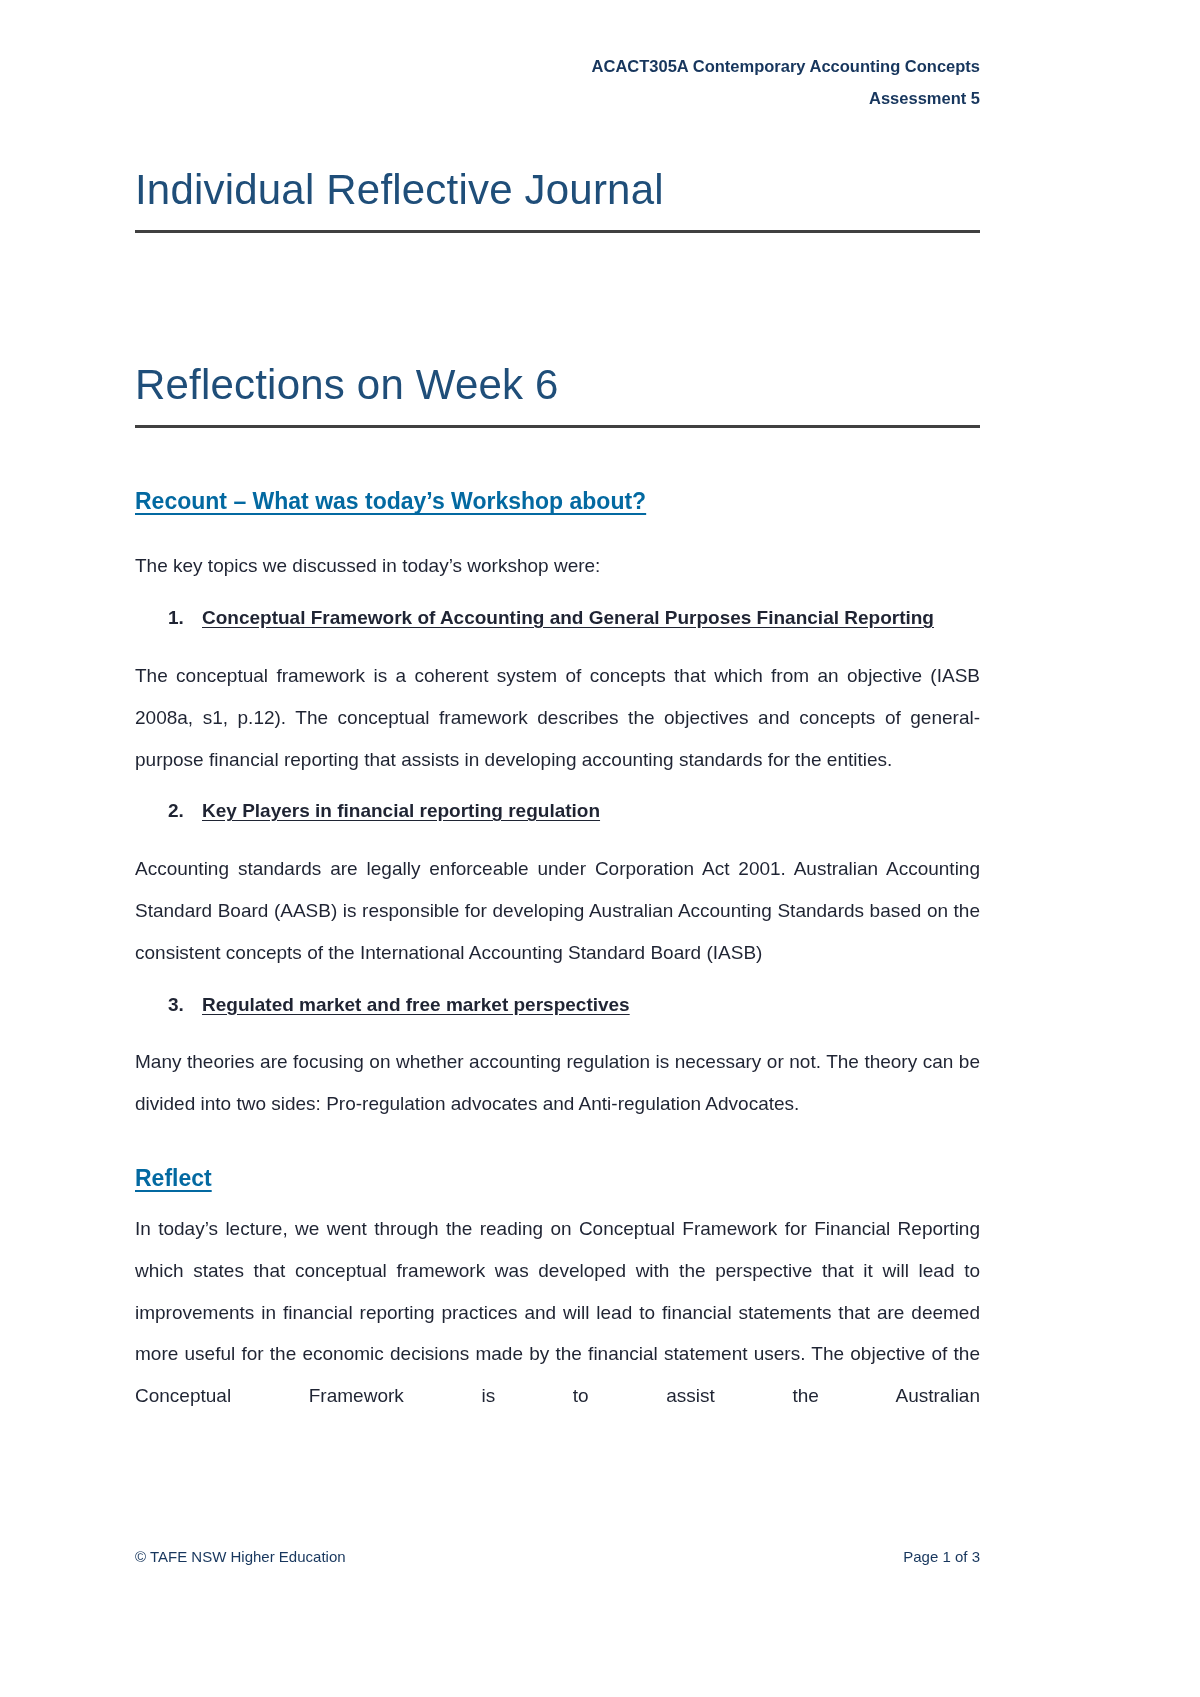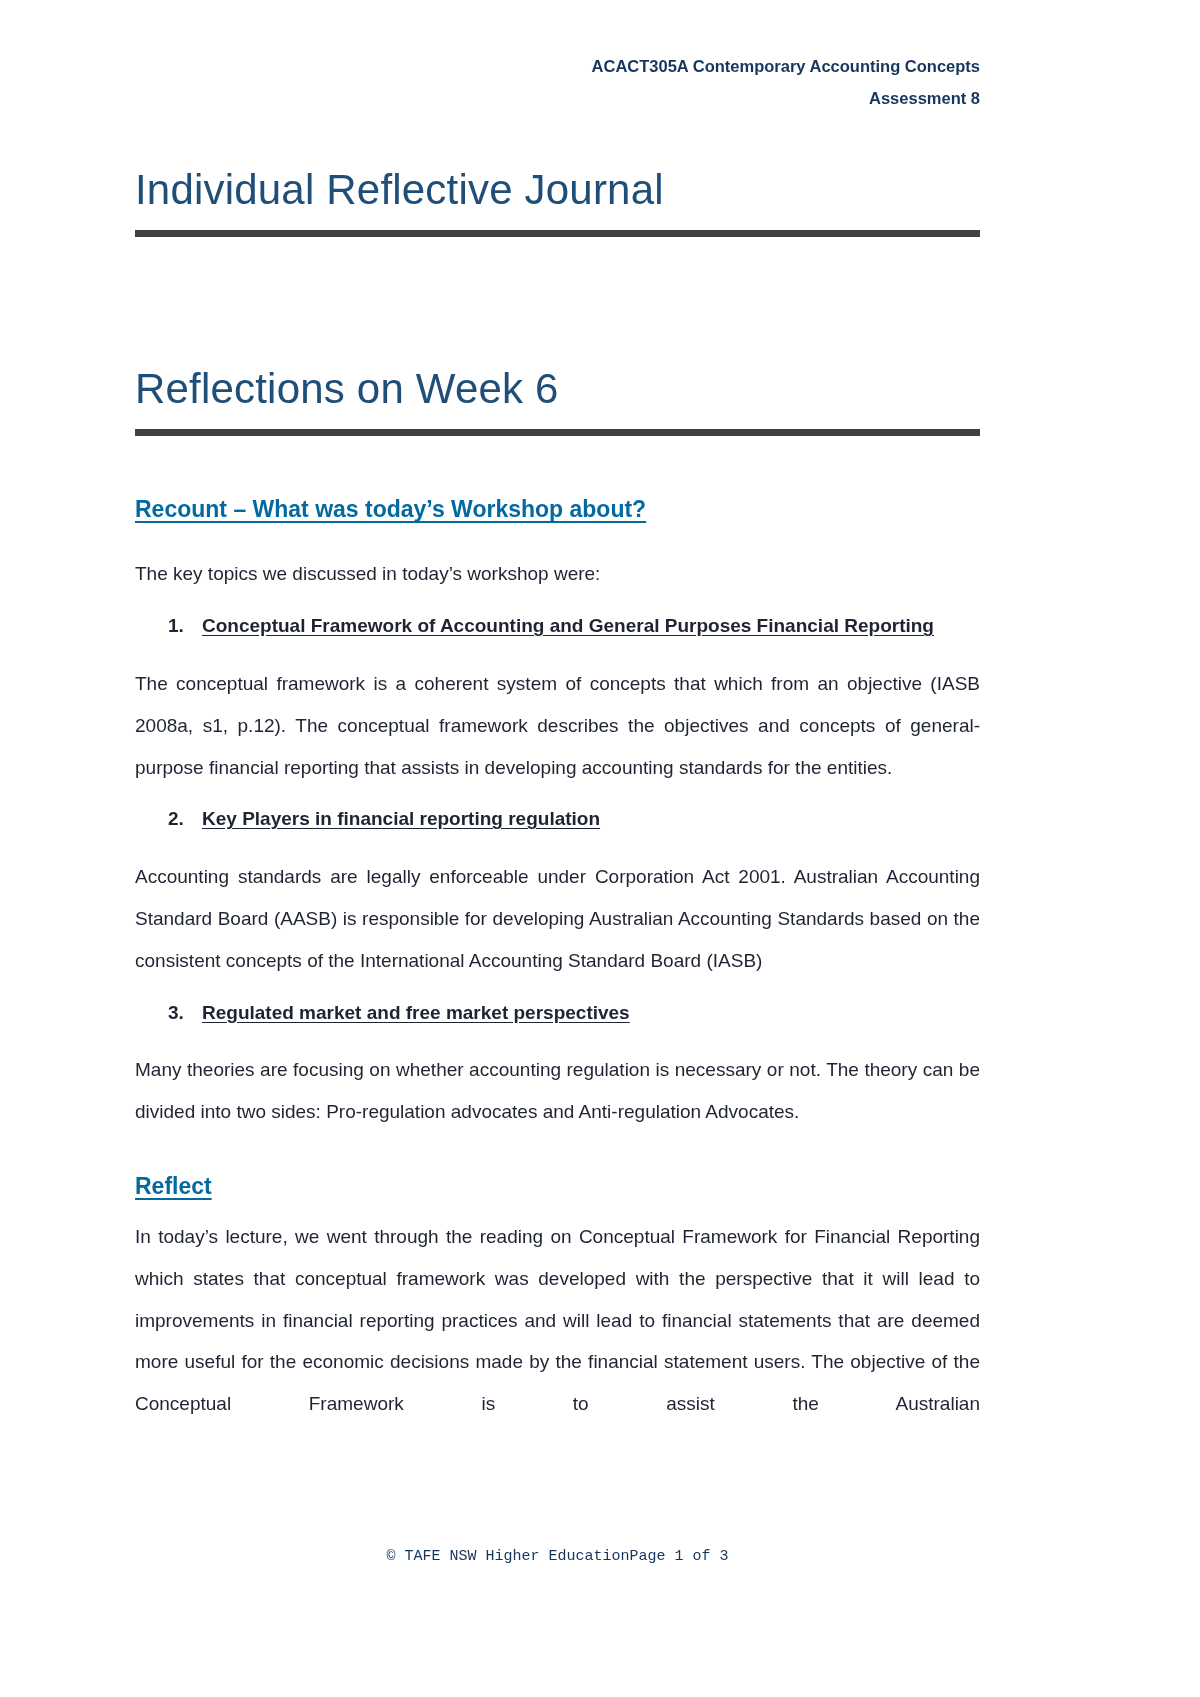--- a/index.html
+++ b/index.html
@@ -31,21 +31,21 @@
   }
 
   
   .doc-title {
     font-size: 42px;
     font-weight: normal;
     color: #1f4e79;
     letter-spacing: 0.2px;
     margin-top: 52px;
     padding-bottom: 16px;
-    border-bottom: 7px solid #404040;
+    border-bottom: 3px solid #404040;
   }
 
   .doc-title.section {
     margin-top: 128px;
   }
 
   
   .sub-heading {
     margin-top: 60px;
     font-size: 23px;
@@ -101,34 +101,33 @@
     text-underline-offset: 3px;
   }
 
   
   .doc-footer {
     position: absolute;
     left: 135px;
     right: 220px;
     top: 1548px;
     display: flex;
-    justify-content: center;
+    justify-content: space-between;
     font-size: 15px;
     color: #17365d;
-    font-family: Liberation Mono, monospace;
   }
 </style>
 </head>
 <body>
 
 <div class="page">
 
   <header class="doc-header">
     <div>ACACT305A Contemporary Accounting Concepts</div>
-    <div>Assessment 8</div>
+    <div>Assessment 5</div>
   </header>
 
   <h1 class="doc-title">Individual Reflective Journal</h1>
 
   <h1 class="doc-title section">Reflections on Week 6</h1>
 
   <h2 class="sub-heading">Recount – What was today’s Workshop about?</h2>
 
   <p class="body-text intro">The key topics we discussed in today’s workshop were:</p>
 

